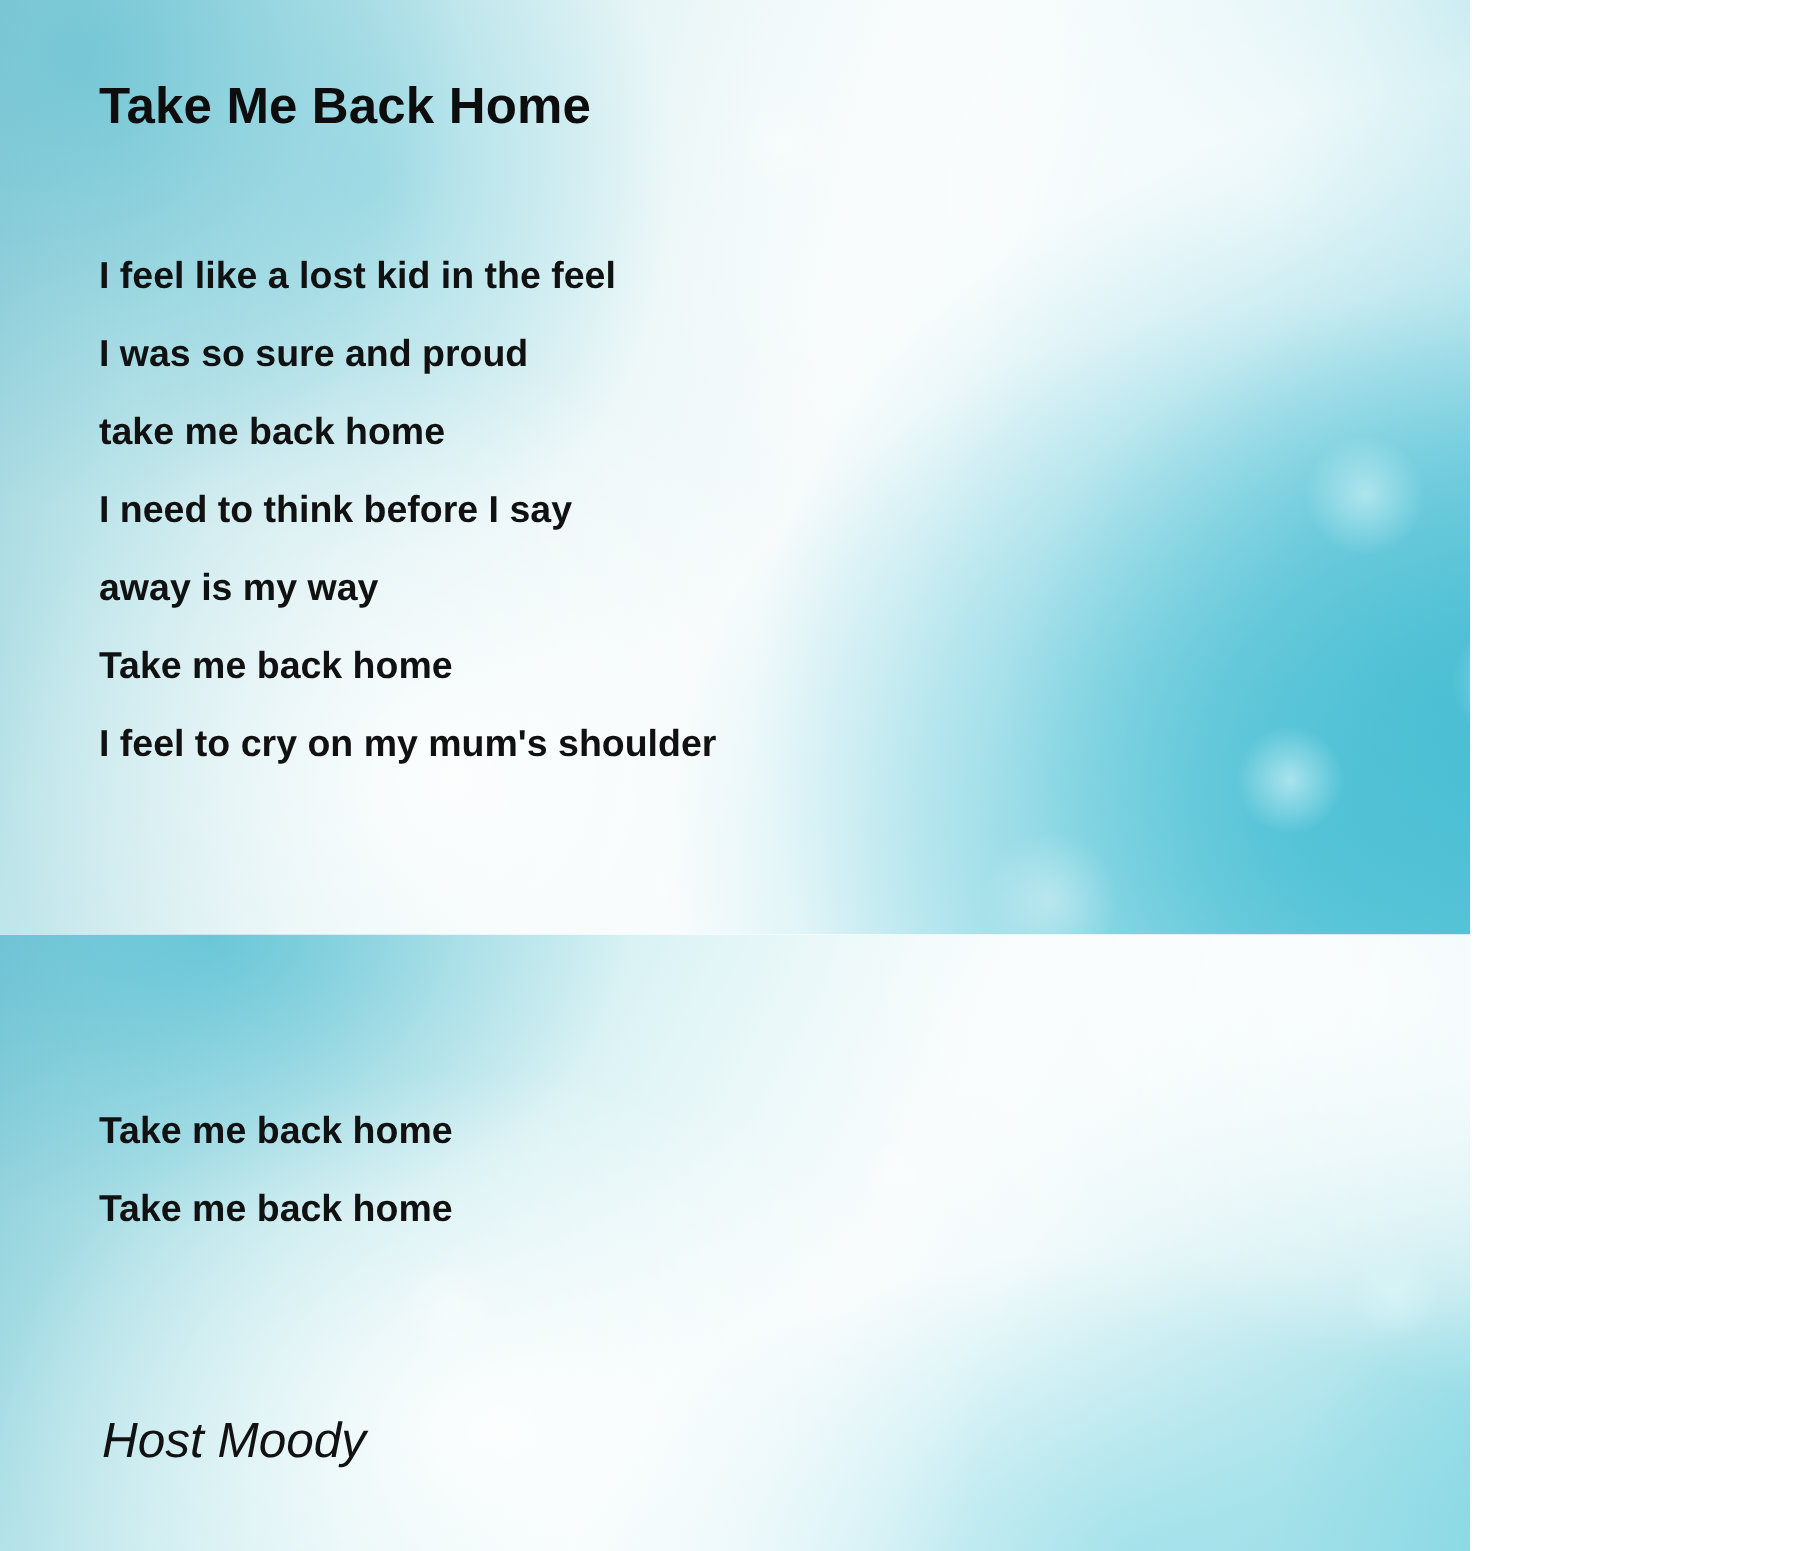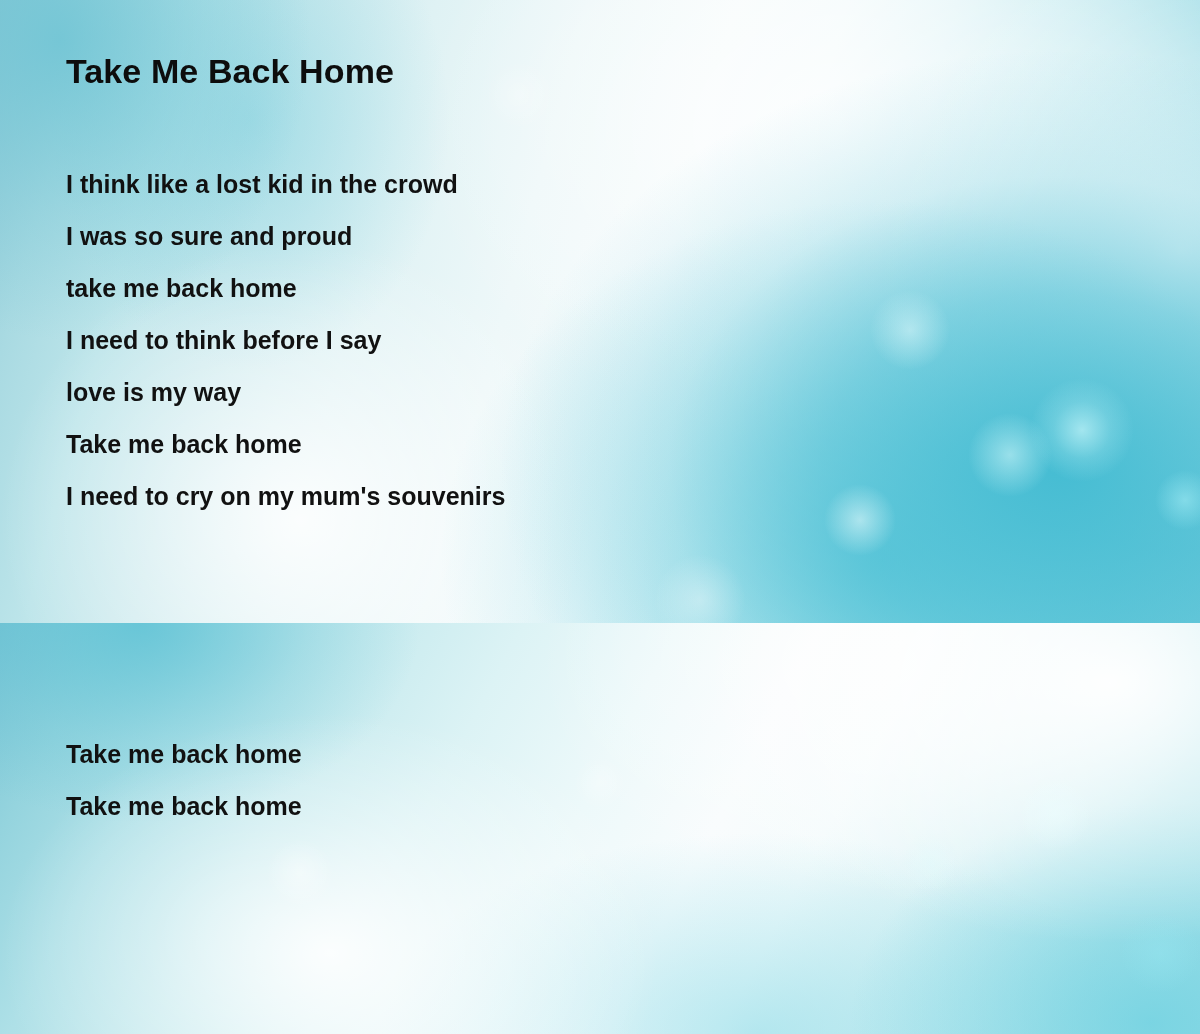--- a/index.html
+++ b/index.html
@@ -13,21 +13,21 @@
     width: 1200px;
     height: 1034px;
     overflow: hidden;
     font-family: "Liberation Sans", sans-serif;
   }
 
   
   .panel {
     position: absolute;
     left: 0;
-    width: 1200px;
+    width: 980px;
     overflow: hidden;
   }
 
   #panel-top {
     top: 0;
     height: 623px;
   }
 
   #panel-bottom {
     top: 623px;
@@ -203,39 +203,40 @@
 
   <div class="panel" id="panel-top">
     <div class="bg-layer" id="top-base"></div>
     <div class="bg-layer" id="top-wash"></div>
     <div class="bg-layer" id="top-bokeh"></div>
 
     <div class="content">
       <div id="poem-title">Take Me Back Home</div>
 
       <div id="top-lines">
-        <div class="poem-line">I think like a lost kid in the crowd</div>
+        <div class="poem-line">I feel like a lost kid in the feel</div>
         <div class="poem-line">I was so sure and proud</div>
         <div class="poem-line">take me back home</div>
         <div class="poem-line">I need to think before I say</div>
-        <div class="poem-line">love is my way</div>
+        <div class="poem-line">away is my way</div>
         <div class="poem-line">Take me back home</div>
-        <div class="poem-line">I need to cry on my mum's souvenirs</div>
+        <div class="poem-line">I feel to cry on my mum's shoulder</div>
       </div>
     </div>
   </div>
 
   <div class="panel" id="panel-bottom">
     <div class="bg-layer" id="bot-base"></div>
     <div class="bg-layer" id="bot-wash"></div>
     <div class="bg-layer" id="bot-bokeh"></div>
 
     <div class="content">
       <div id="bottom-lines">
         <div class="poem-line blank"></div>
         <div class="poem-line">Take me back home</div>
         <div class="poem-line">Take me back home</div>
       </div>
 
+      <div id="poem-author">Host Moody</div>
     </div>
   </div>
 
 </div>
 
 </body></html>

